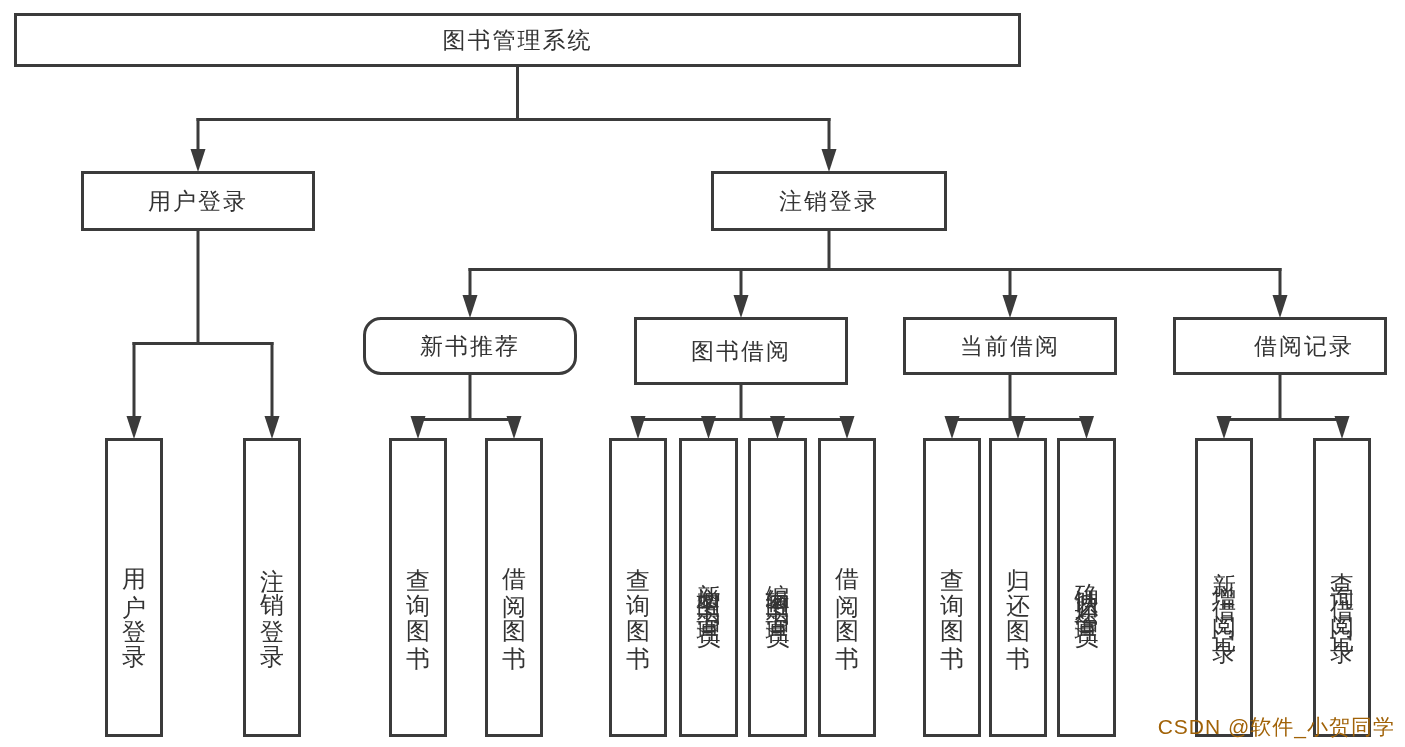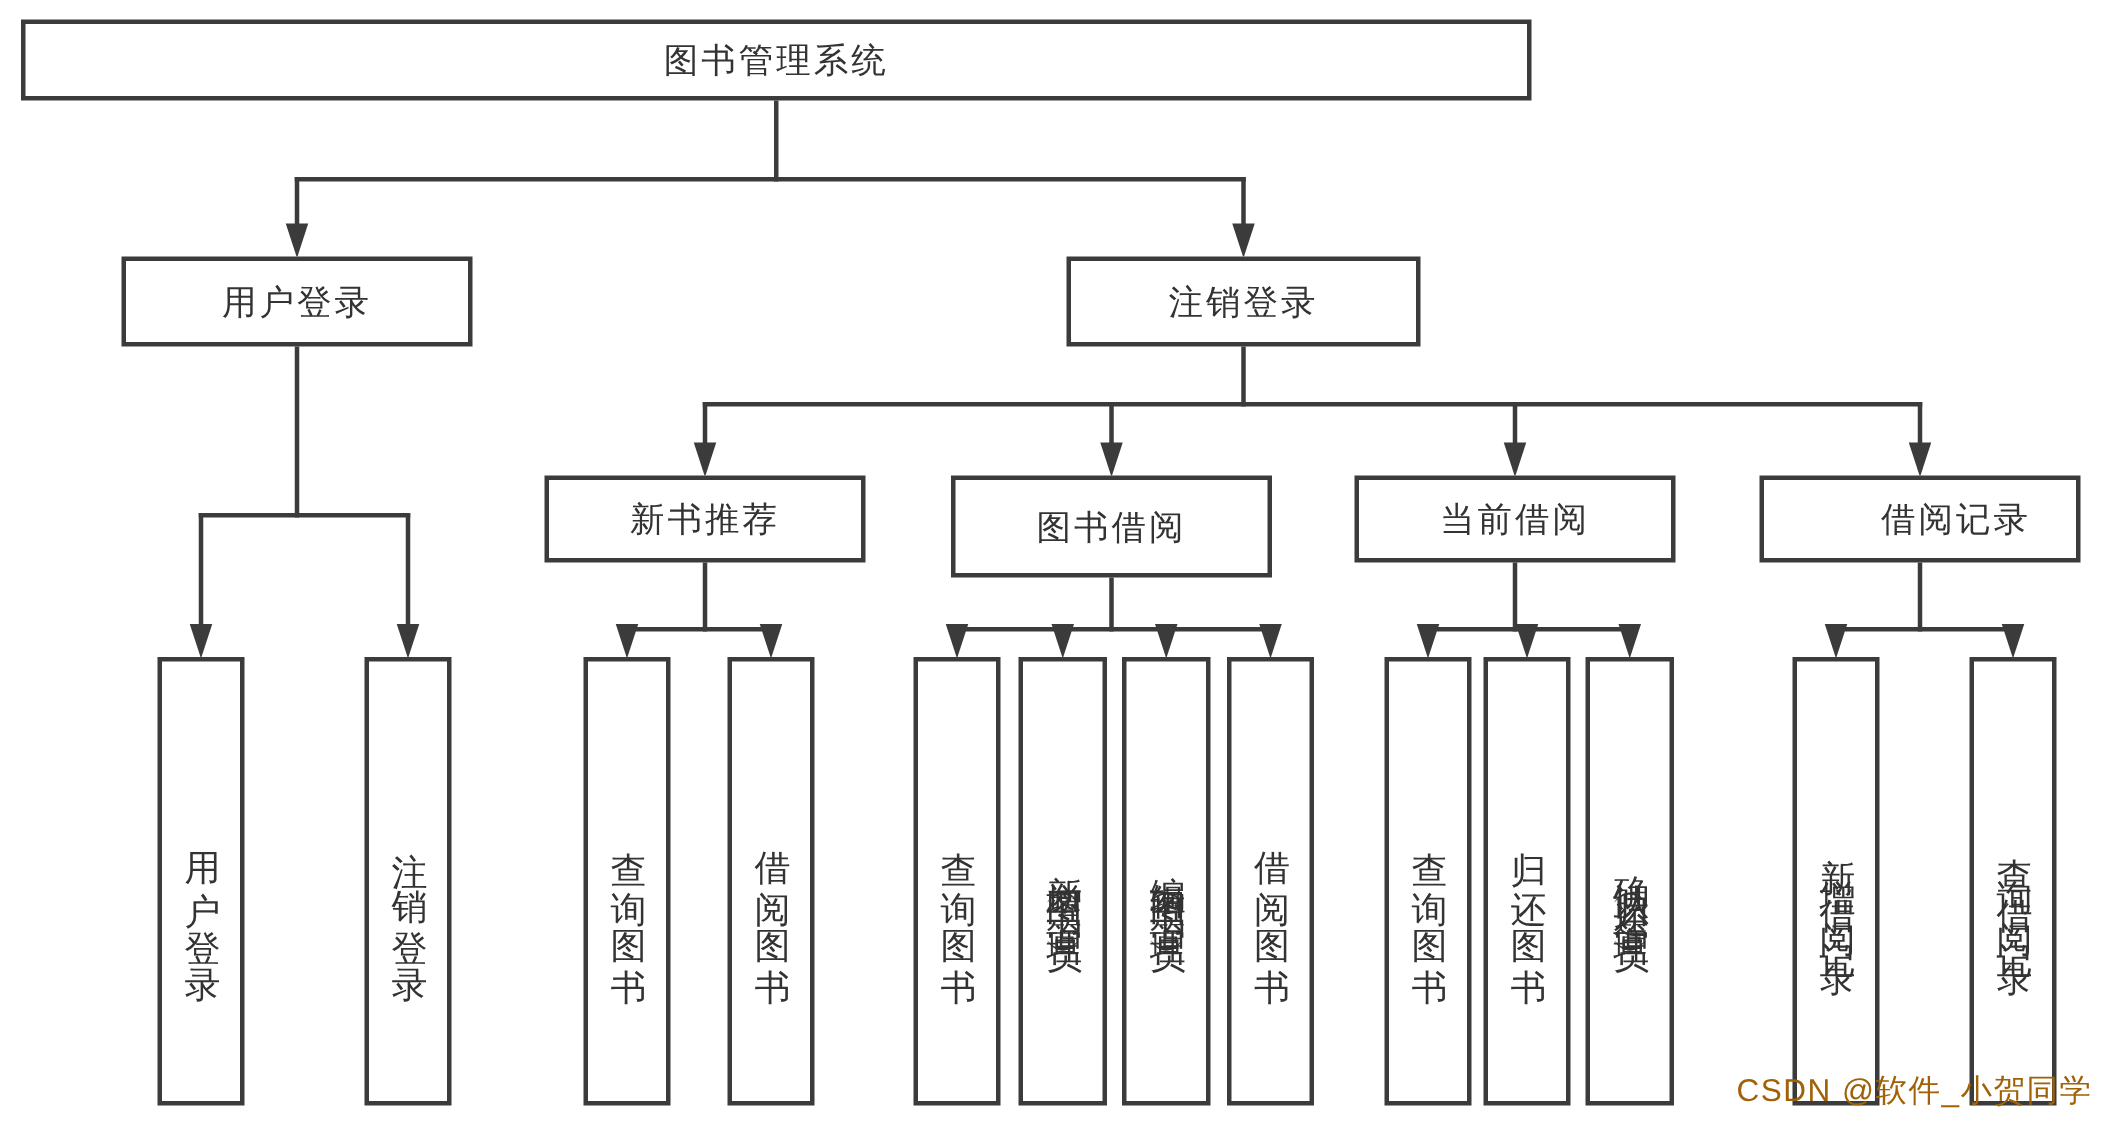--- a/index.html
+++ b/index.html
@@ -91,21 +91,21 @@
     </div>
     <div class="node h" style="left: 711px; top: 171px; width: 236px; height: 60px; border-color: rgb(59, 59, 59); background: rgb(255, 255, 255); color: rgb(51, 51, 51);">
       <span class="lbl">注销登录</span>
     </div>
     <div class="node v" style="left: 105px; top: 438px; width: 58px; height: 299px; border-color: rgb(59, 59, 59); background: rgb(255, 255, 255); color: rgb(51, 51, 51);">
       <span class="lbl" style="letter-spacing: 26px; margin-inline-end: -26px;">用户登录</span>
     </div>
     <div class="node v" style="left: 243px; top: 438px; width: 58px; height: 299px; border-color: rgb(59, 59, 59); background: rgb(255, 255, 255); color: rgb(51, 51, 51);">
       <span class="lbl" style="letter-spacing: 26px; margin-inline-end: -26px;">注销登录</span>
     </div>
-    <div class="node h" style="left: 363px; top: 317px; width: 214px; height: 58px; border-color: rgb(59, 59, 59); background: rgb(255, 255, 255); color: rgb(51, 51, 51);">
+    <div class="node h" style="left: 363px; top: 317px; width: 214px; height: 58px; border-color: rgb(59, 59, 59); background: rgb(255, 255, 255); color: rgb(51, 51, 51); border-radius: 18px;">
       <span class="lbl">新书推荐</span>
     </div>
     <div class="node h" style="left: 634px; top: 317px; width: 214px; height: 68px; border-color: rgb(59, 59, 59); background: rgb(255, 255, 255); color: rgb(51, 51, 51);">
       <span class="lbl">图书借阅</span>
     </div>
     <div class="node h" style="left: 903px; top: 317px; width: 214px; height: 58px; border-color: rgb(59, 59, 59); background: rgb(255, 255, 255); color: rgb(51, 51, 51);">
       <span class="lbl">当前借阅</span>
     </div>
     <div class="node h" style="left: 1173px; top: 317px; width: 214px; height: 58px; border-color: rgb(59, 59, 59); background: rgb(255, 255, 255); color: rgb(51, 51, 51); padding-left: 48px;">
       <span class="lbl">借阅记录</span>

